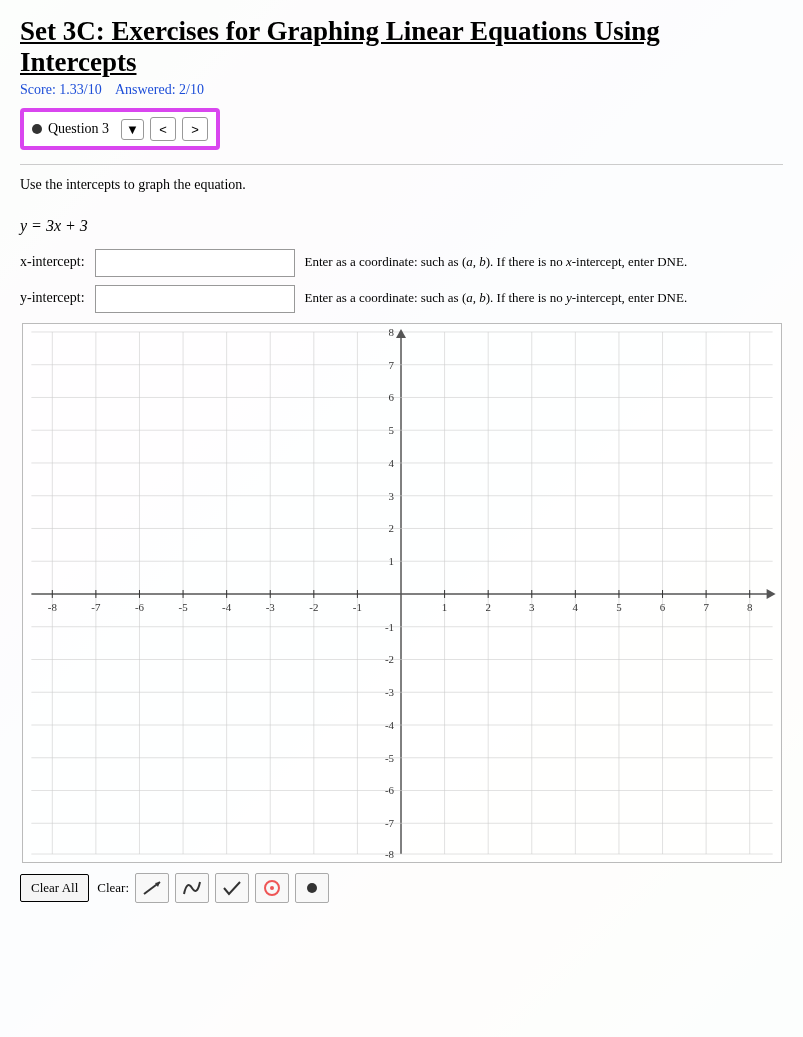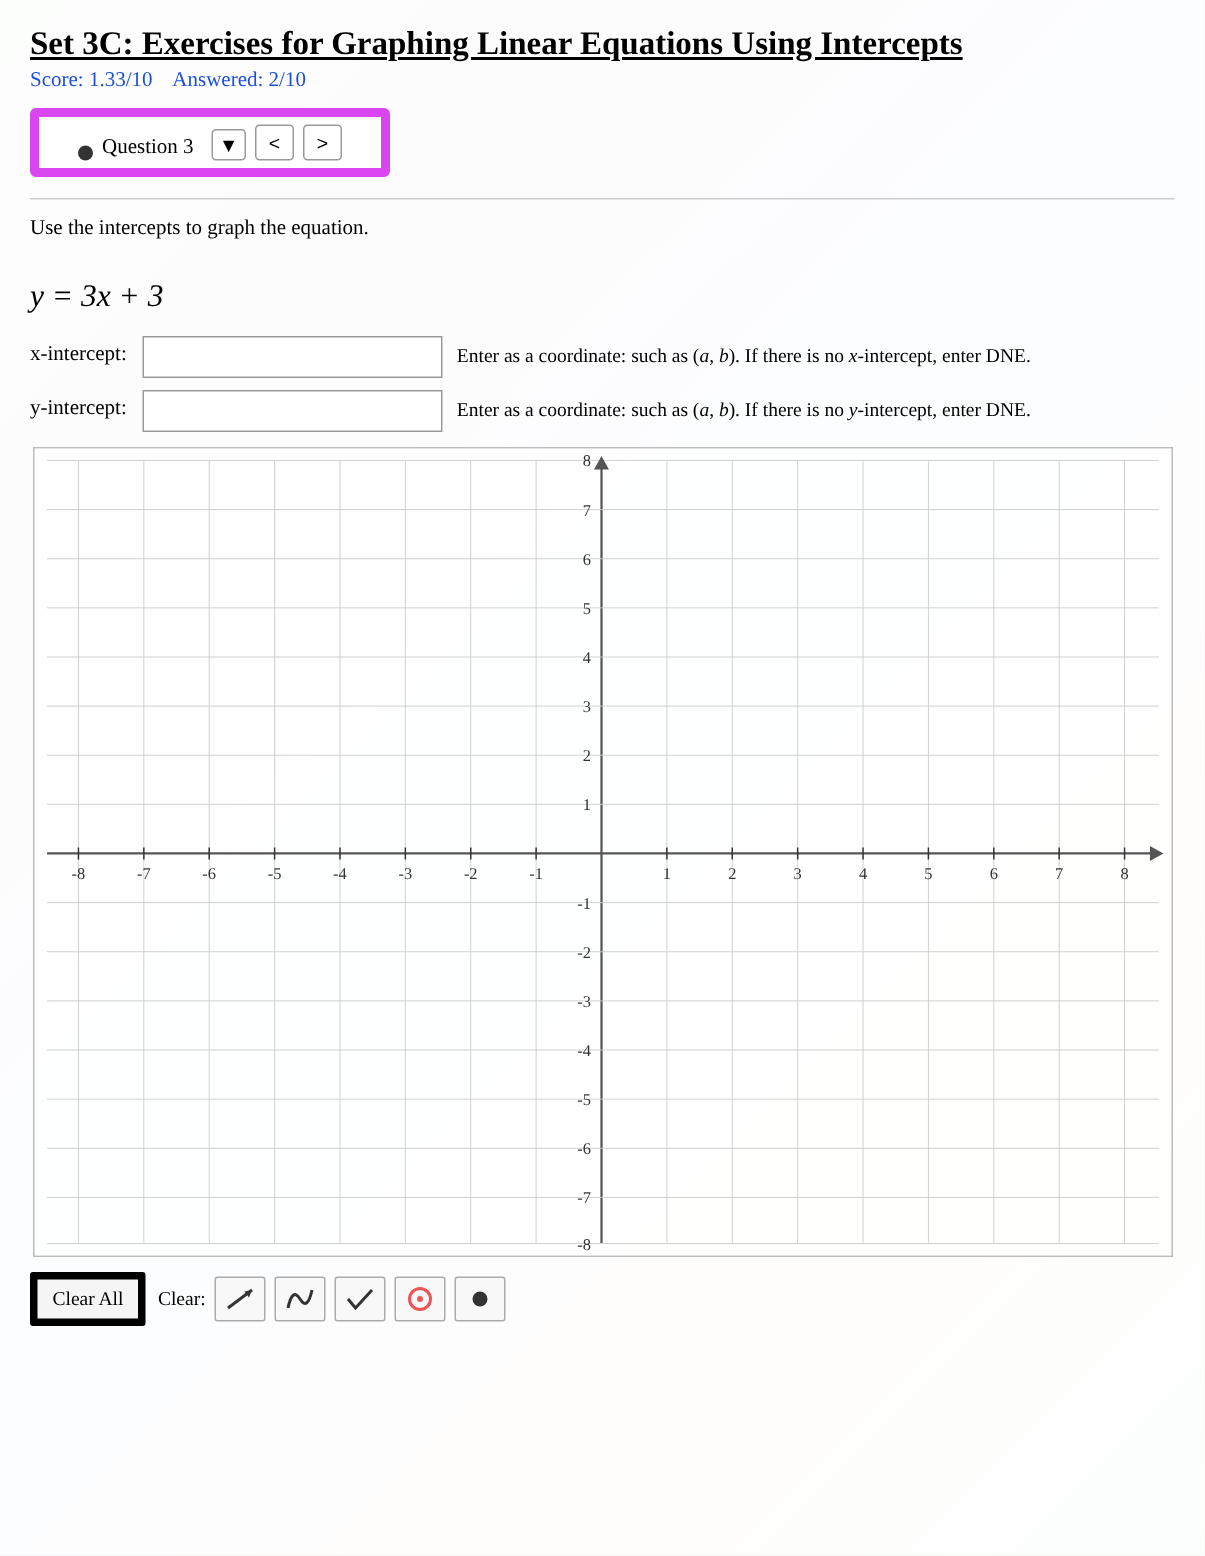--- a/index.html
+++ b/index.html
@@ -11,39 +11,39 @@
       overflow-x: hidden;
     }
     .page-container {
       background: rgba(255,255,255,0.85);
       margin: 0;
       padding: 16px 20px 20px 20px;
       min-height: 1037px;
       width: 803px;
     }
     .page-title {
-      font-size: 22px;
+      font-size: 27px;
       font-weight: bold;
       color: #000;
       margin-bottom: 4px;
       text-decoration: underline;
     }
     .score-line {
       font-size: 14px;
       color: #1d4ed8;
       margin-bottom: 10px;
     }
     .question-nav {
       display: flex;
-      align-items: flex-end;
+      align-items: center;
       gap: 6px;
       margin-bottom: 14px;
-      border: 6px solid #d946ef;
+      border: 4px solid #d946ef;
       border-radius: 4px;
-      padding: 5px 26px;
+      padding: 5px 8px;
       width: fit-content;
       background: #fff;
     }
     .question-dot {
       width: 10px;
       height: 10px;
       background: #333;
       border-radius: 50%;
       display: inline-block;
     }
@@ -76,21 +76,21 @@
       border: none;
       border-top: 1px solid #ccc;
       margin: 8px 0 12px 0;
     }
     .instruction {
       font-size: 14px;
       color: #000;
       margin-bottom: 24px;
     }
     .equation {
-      font-size: 21px;
+      font-size: 16px;
       font-style: italic;
       color: #000;
       margin-bottom: 14px;
       margin-top: 16px;
     }
     .intercept-row {
       display: flex;
       align-items: flex-start;
       gap: 10px;
       margin-bottom: 8px;
@@ -130,21 +130,21 @@
       margin: 0 auto;
     }
     .toolbar {
       display: flex;
       align-items: center;
       gap: 6px;
       margin-top: 4px;
       padding: 6px 0 4px 0;
     }
     .clear-all-btn {
-      border: 5px solid #000000;
+      border: 1px solid #000000;
       background: #f5f5f5;
       padding: 5px 10px;
       font-size: 13px;
       cursor: pointer;
       border-radius: 2px;
       font-family: Georgia, serif;
     }
     .draw-label {
       font-size: 13px;
       color: #000;

